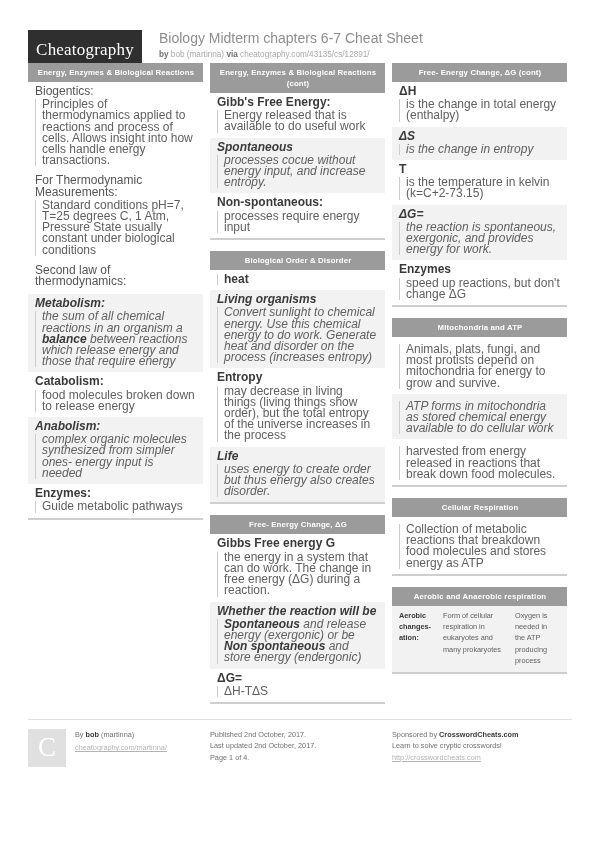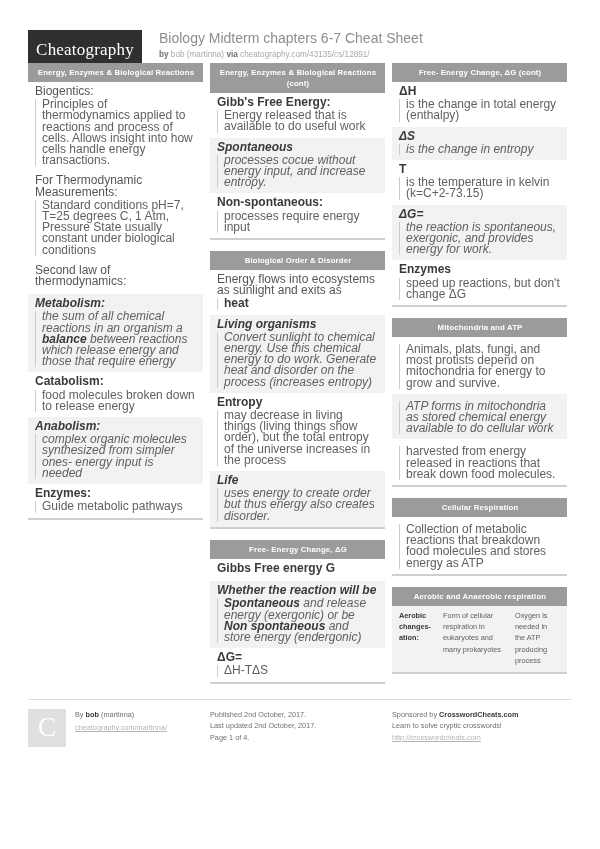--- a/index.html
+++ b/index.html
@@ -142,40 +142,40 @@
             <span class="desc">processes cocue without energy input, and increase entropy.</span>
           </div>
           <div class="row">
             <span class="term">Non-spontaneous:</span>
             <span class="desc">processes require energy input</span>
           </div>
         </div>
         <div class="card">
           <div class="card-title">Biological Order &amp; Disorder</div>
           <div class="row">
-            <span class="term light">Energy flows into ecosystems as sunlight and exits as</span>
             <span class="desc"><b>heat</b></span>
           </div>
           <div class="row alt">
             <span class="term">Living organisms</span>
             <span class="desc">Convert sunlight to chemical energy. Use this chemical energy to do work. Generate heat and disorder on the process (increases entropy)</span>
           </div>
           <div class="row">
             <span class="term">Entropy</span>
             <span class="desc">may decrease in living things (living things show order), but the total entropy of the universe increases in the process</span>
           </div>
           <div class="row alt">
             <span class="term">Life</span>
             <span class="desc">uses energy to create order but thus energy also creates disorder.</span>
           </div>
         </div>
         <div class="card">
           <div class="card-title">Free- Energy Change, ΔG</div>
           <div class="row">
             <span class="term">Gibbs Free energy G</span>
+            <span class="desc">the energy in a system that can do work. The change in free energy (ΔG) during a reaction.</span>
           </div>
           <div class="row alt">
             <span class="term">Whether the reaction will be</span>
             <span class="desc"><b>Spontaneous</b> and release energy (exergonic) or be <b>Non spontaneous</b> and store energy (endergonic)</span>
           </div>
           <div class="row">
             <span class="term">ΔG=</span>
             <span class="desc">ΔH-TΔS</span>
           </div>
         </div>

